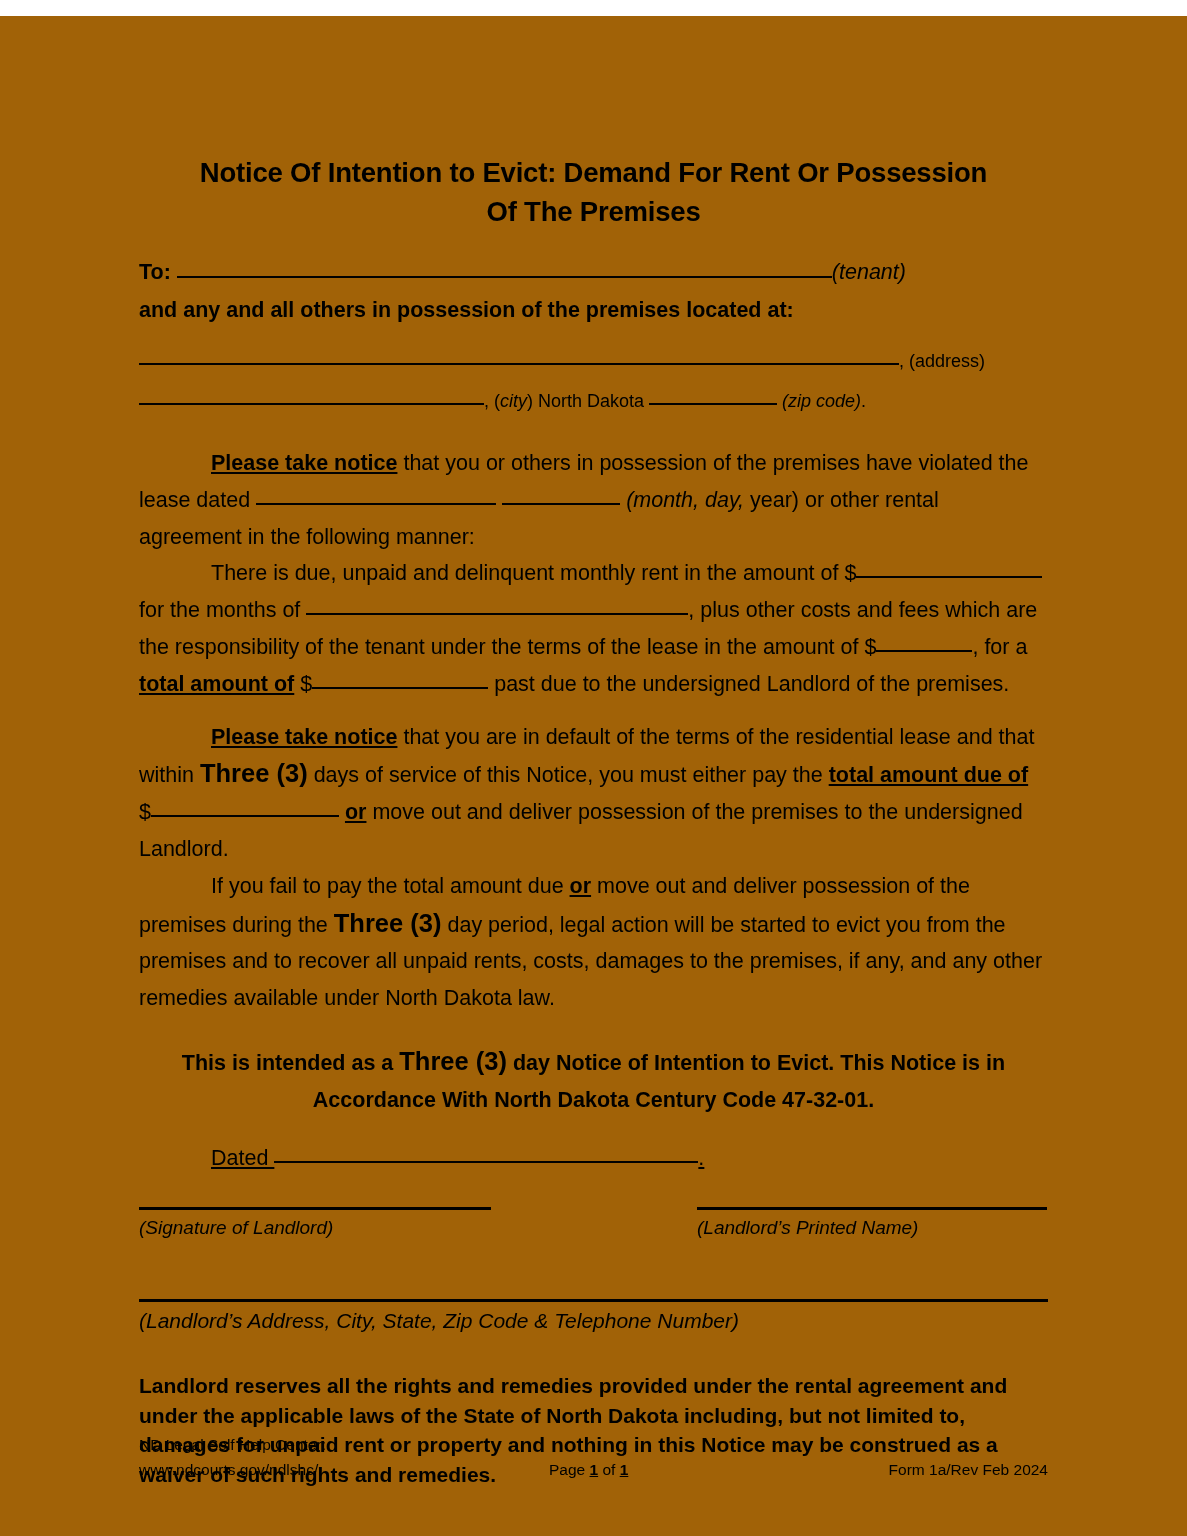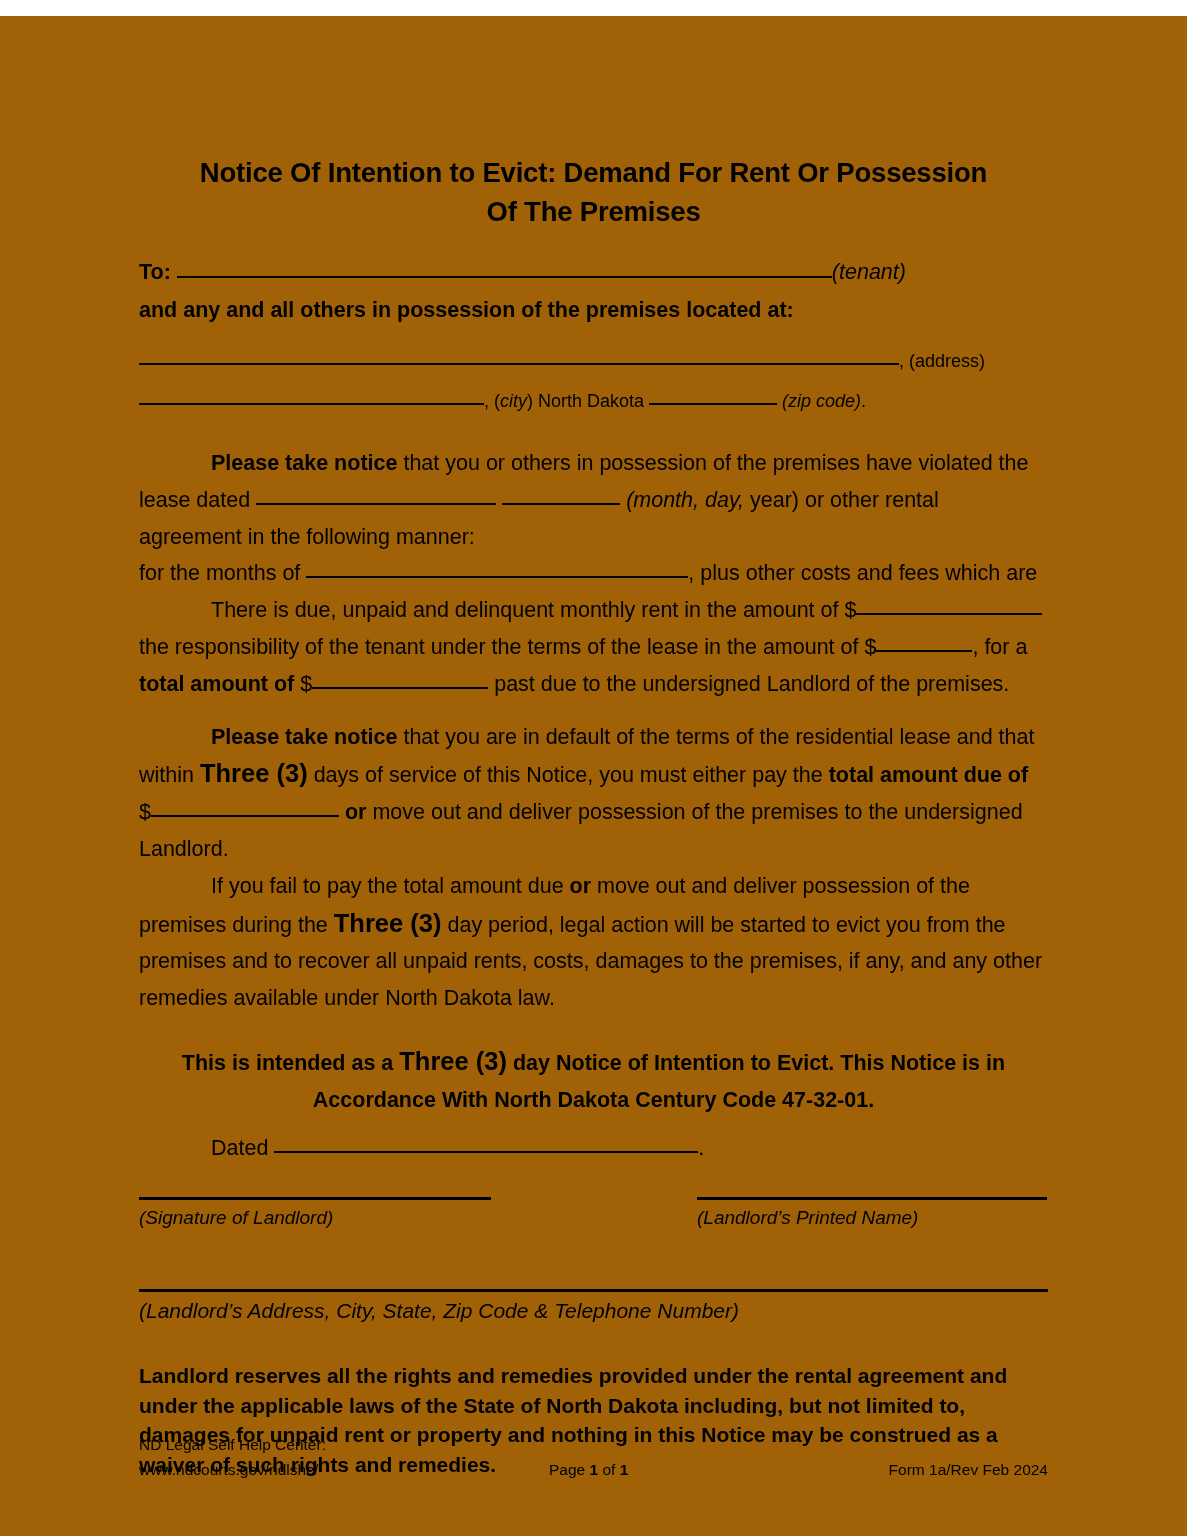--- a/index.html
+++ b/index.html
@@ -39,21 +39,21 @@
     margin-top: 137px;
     margin-bottom: 0;
   }
 
   
   .body-line {
     font-size: 21.5px;
     line-height: 36.8px;
     white-space: nowrap;
   }
-  .b { font-weight: bold; }
+  .b { font-weight: bold; text-decoration: underline; }
   .i { font-style: italic; }
   .indent { display: inline-block; width: 72px; }
 
   
   .big3 {
     font-weight: bold;
     font-size: 25.5px;
   }
 
   
@@ -102,22 +102,23 @@
     line-height: 37px;
     text-align: center;
     margin-top: 26px;
     padding: 0 6px;
   }
 
   
   .dated-line {
     font-size: 21.5px;
     line-height: 37px;
-    margin-top: 11px;
-    white-space: nowrap;
+    margin-top: 21px;
+    white-space: nowrap;
+    text-decoration: underline;
   }
 
   
   .sig-row {
     position: relative;
     height: 84px;
     margin-top: 30px;
   }
   .rule {
     position: absolute;
@@ -207,24 +208,24 @@
       <span class="indent"></span><span class="b">Please take notice</span><span> that you or others in possession of the premises have violated the</span>
     </div>
     <div class="body-line">
       <span>lease dated </span><span class="blank" style="width:240px"></span>
       <span class="blank" style="width:118px"></span>
       <span class="i">(month, day,</span><span> year) or other rental</span>
     </div>
     <div class="body-line">agreement in the following manner:</div>
 
     <div class="body-line">
+      <span class="indent"></span><span>There is due, unpaid and delinquent monthly rent in the amount of $</span><span class="blank" style="width:186px"></span>
+    </div>
+    <div class="body-line">
       <span>for the months of </span><span class="blank" style="width:382px"></span><span>, plus other costs and fees which are</span>
-    </div>
-    <div class="body-line">
-      <span class="indent"></span><span>There is due, unpaid and delinquent monthly rent in the amount of $</span><span class="blank" style="width:186px"></span>
     </div>
     <div class="body-line">
       <span>the responsibility of the tenant under the terms of the lease in the amount of $</span><span class="blank" style="width:96px"></span><span>, for a</span>
     </div>
     <div class="body-line">
       <span class="b">total amount of</span><span> $</span><span class="blank" style="width:176px"></span><span> past due to the undersigned Landlord of the premises.</span>
     </div>
 
     <div class="gap-sm"></div>
 

